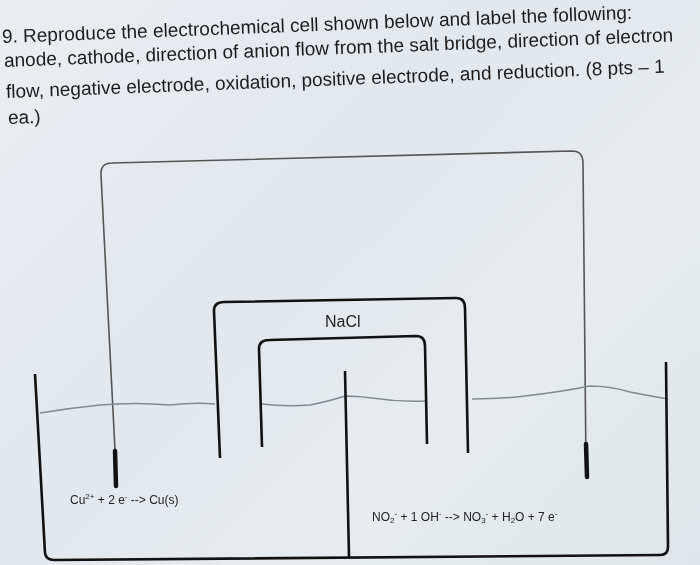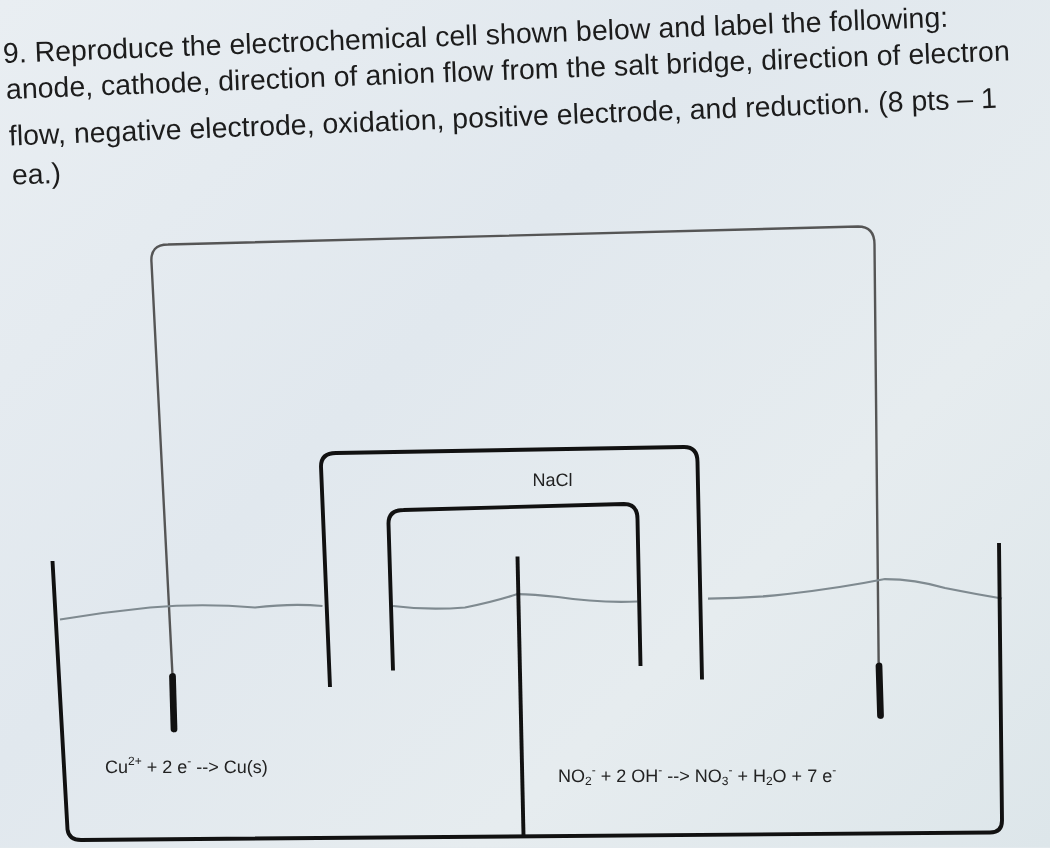--- a/index.html
+++ b/index.html
@@ -40,26 +40,25 @@
     }
     .label {
       position: absolute;
       white-space: nowrap;
       font-family: "Liberation Sans", "DejaVu Sans", sans-serif;
       color: #222;
     }
     .nacl {
       left: 325px;
       top: 313px;
-      font-size: 12px;
-      margin-left: 30px;
+      font-size: 16px;
     }
     .eq-left {
       left: 70px;
-      top: 503px;
+      top: 492px;
       font-size: 12px;
     }
     .eq-right {
       left: 372px;
       top: 509px;
       font-size: 12px;
     }
     sup, sub { font-size: 8px; }
     sup { vertical-align: 5px; }
     sub { vertical-align: -2px; }
@@ -96,16 +95,16 @@
     <line x1="586" y1="444" x2="587" y2="477" stroke="#111" stroke-width="4.5" stroke-linecap="round"></line>
   </svg>
 
   <div class="label nacl">NaCl</div>
 
   <div class="label eq-left">
     <span>Cu</span><sup>2+</sup><span> + 2 e</span><sup>-</sup><span> --&gt; </span><span>Cu(s)</span>
   </div>
 
   <div class="label eq-right">
-    <span>NO</span><sub>2</sub><sup>-</sup><span> + 2 OH</span><sup>-</sup><span> --&gt; </span><span>NO</span><sub>3</sub><sup>-</sup><span> + H</span><sub>2</sub><span>O + 7 e</span><sup>-</sup>
+    <span>NO</span><sub>2</sub><sup>-</sup><span> + 1 OH</span><sup>-</sup><span> --&gt; </span><span>NO</span><sub>3</sub><sup>-</sup><span> + H</span><sub>2</sub><span>O + 7 e</span><sup>-</sup>
   </div>
 
 </div>
 
 </body></html>

